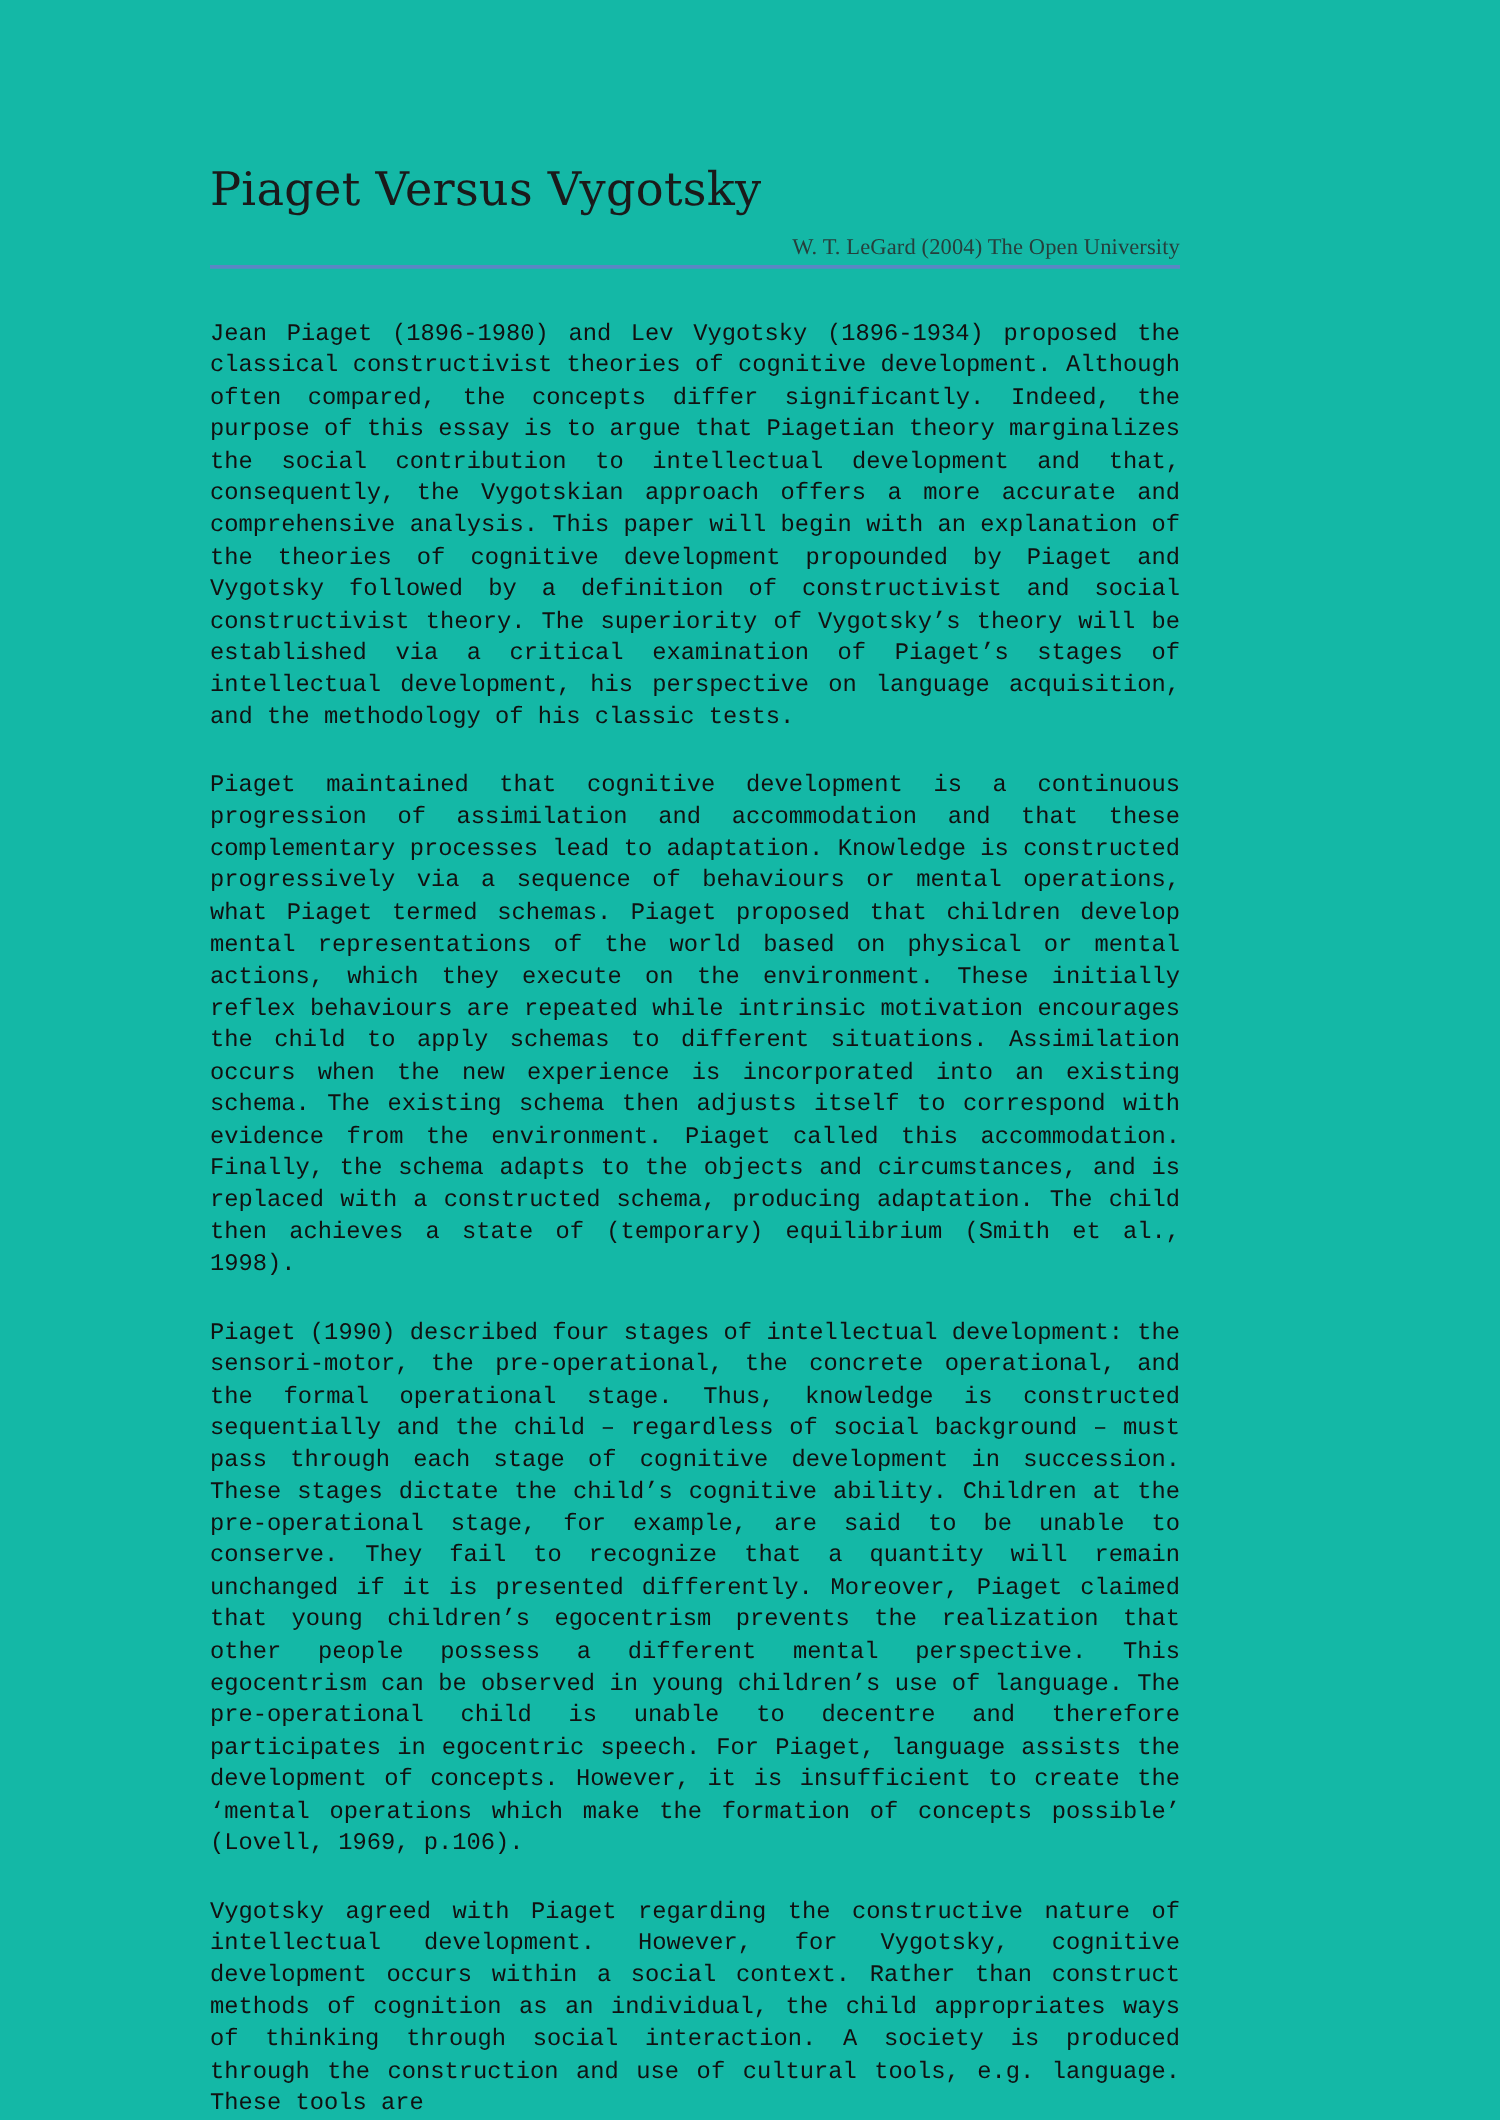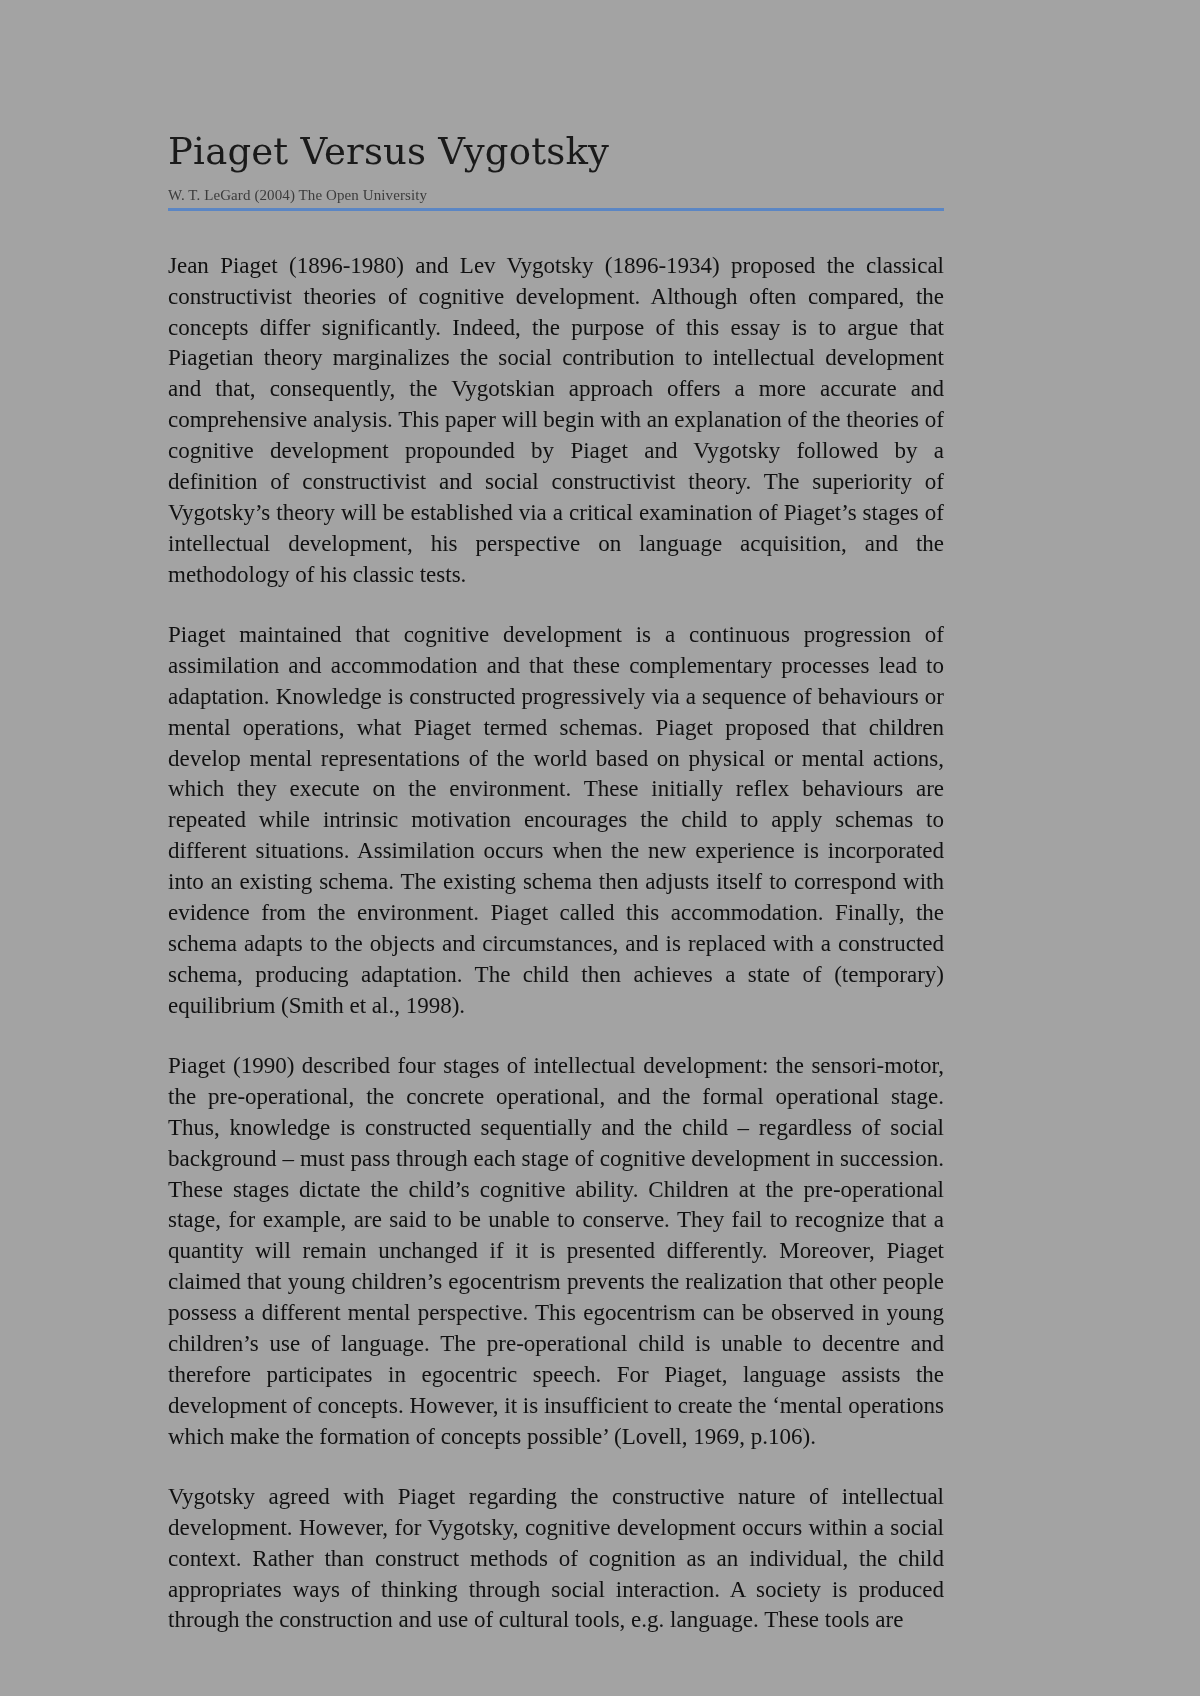--- a/index.html
+++ b/index.html
@@ -8,57 +8,58 @@
     background: #ffffff;
   }
   body {
     font-family: "Liberation Serif", serif;
     color: #000000;
   }
   .page {
     width: 1200px;
     height: 1696px;
     box-sizing: border-box;
-    background: #a3a3a3;
+    background: #14b8a6;
     position: relative;
     overflow: hidden;
   }
   .content {
     position: absolute;
     left: 168px;
     top: 132px;
     width: 776px;
   }
   .doc-title {
     font-family: "DejaVu Serif", serif;
     font-size: 37px;
     font-weight: normal;
     letter-spacing: 0.2px;
     margin: 0 0 14px 0;
     line-height: 1.1;
     color: #1a1a1a;
   }
   .doc-subtitle {
     font-family: "Liberation Serif", serif;
-    font-size: 15px;
+    font-size: 18px;
     color: #2a2a2a;
-    margin: 0 0 3px 0;
+    margin: 0 0 3px 12px;
     letter-spacing: 0.1px;
     opacity: 0.85;
+    text-align: right;
   }
   .title-rule {
     border: none;
     border-top: 3px solid #5b86c4;
     margin: 4px 0 0 0;
     height: 0;
     width: 100%;
   }
   .body-text p {
-    font-family: Liberation Serif, serif;
-    font-size: 23px;
+    font-family: Liberation Mono, monospace;
+    font-size: 19px;
     line-height: 1.345;
     text-align: justify;
     margin: 0 0 29px 0;
     color: #111111;
     hyphens: none;
   }
   .body-text p:first-child {
     margin-top: 40px;
   }
   .body-text p:last-child {

